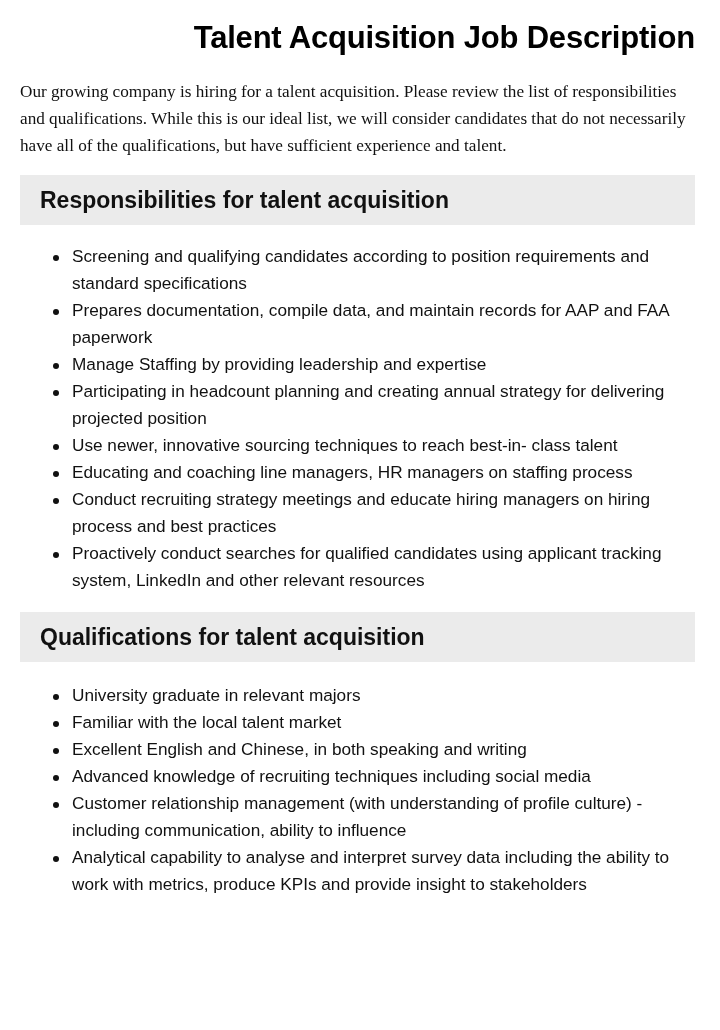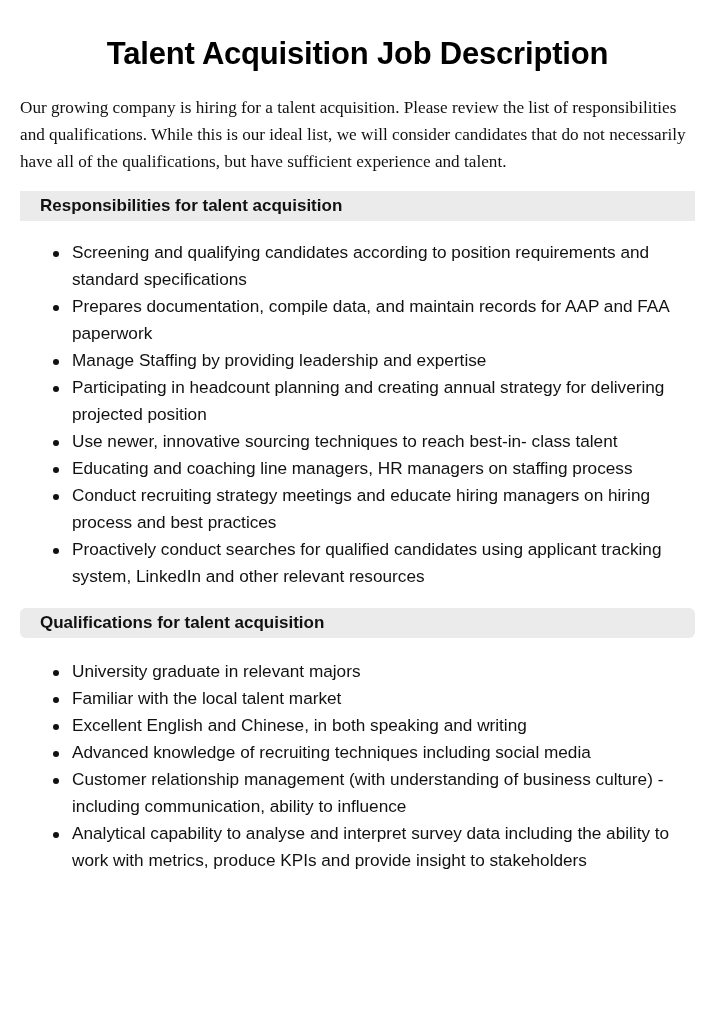--- a/index.html
+++ b/index.html
@@ -3,52 +3,52 @@
 <meta charset="utf-8">
 <style>
   html, body { margin: 0; padding: 0; background: #ffffff; }
   body {
     width: 720px; height: 1030px; overflow: hidden;
     font-family: "Liberation Sans", "DejaVu Sans", sans-serif;
     color: #111111;
   }
   .page { padding: 0 25px 0 20px; }
   h1 {
-    margin: 16px; padding-top: 18px;
-    font-size: 31px; font-weight: bold; text-align: center;
+    margin: 0; padding-top: 18px;
+    font-size: 31px; font-weight: bold; text-align: right;
     line-height: 40px; letter-spacing: -0.2px;
     color: #000;
   }
   .intro {
     margin: 20px 0 0 0;
     font-size: 17.2px; line-height: 27px; font-family: Liberation Serif, serif;
   }
   .section-header {
     background: #ebebeb;
-    height: 30px;
+    height: 50px;
     margin-top: 16px;
     padding-left: 20px;
     display: flex; align-items: center;
-    font-size: 17px; font-weight: bold;
+    font-size: 23px; font-weight: bold;
     color: #111;
   }
   ul.items {
     list-style: none; margin: 12px; padding: 0;
     font-size: 17.2px; line-height: 27px;
   }
   ul.items li {
     position: relative; padding-left: 40px;
   }
   ul.items li .bullet {
     position: absolute; left: 21px; top: 12px;
     width: 6px; height: 6px; border-radius: 50%; background: #111;
   }
   #resp-list { margin-top: 18px; }
   #qual-list { margin-top: 20px; }
-  .section-header.qual { margin-top: 18px; border-radius: 6px; }
+  .section-header.qual { margin-top: 18px; }
 </style>
 </head>
 <body>
 
 <div class="page">
   <h1>Talent Acquisition Job Description</h1>
   <p class="intro">Our growing company is hiring for a talent acquisition. Please review the list of responsibilities and qualifications. While this is our ideal list, we will consider candidates that do not necessarily have all of the qualifications, but have sufficient experience and talent.</p>
 
   <div class="section-header">Responsibilities for talent acquisition</div>
   <ul class="items" id="resp-list">
@@ -61,16 +61,16 @@
     <li><span class="bullet"></span><span>Conduct recruiting strategy meetings and educate hiring managers on hiring process and best practices</span></li>
     <li><span class="bullet"></span><span>Proactively conduct searches for qualified candidates using applicant tracking system, LinkedIn and other relevant resources</span></li>
   </ul>
 
   <div class="section-header qual">Qualifications for talent acquisition</div>
   <ul class="items" id="qual-list">
     <li><span class="bullet"></span><span>University graduate in relevant majors</span></li>
     <li><span class="bullet"></span><span>Familiar with the local talent market</span></li>
     <li><span class="bullet"></span><span>Excellent English and Chinese, in both speaking and writing</span></li>
     <li><span class="bullet"></span><span>Advanced knowledge of recruiting techniques including social media</span></li>
-    <li><span class="bullet"></span><span>Customer relationship management (with understanding of business culture) - including communication, ability to influence</span></li>
+    <li><span class="bullet"></span><span>Customer relationship management (with understanding of profile culture) - including communication, ability to influence</span></li>
     <li><span class="bullet"></span><span>Analytical capability to analyse and interpret survey data including the ability to work with metrics, produce KPIs and provide insight to stakeholders</span></li>
   </ul>
 </div>
 
 </body></html>

